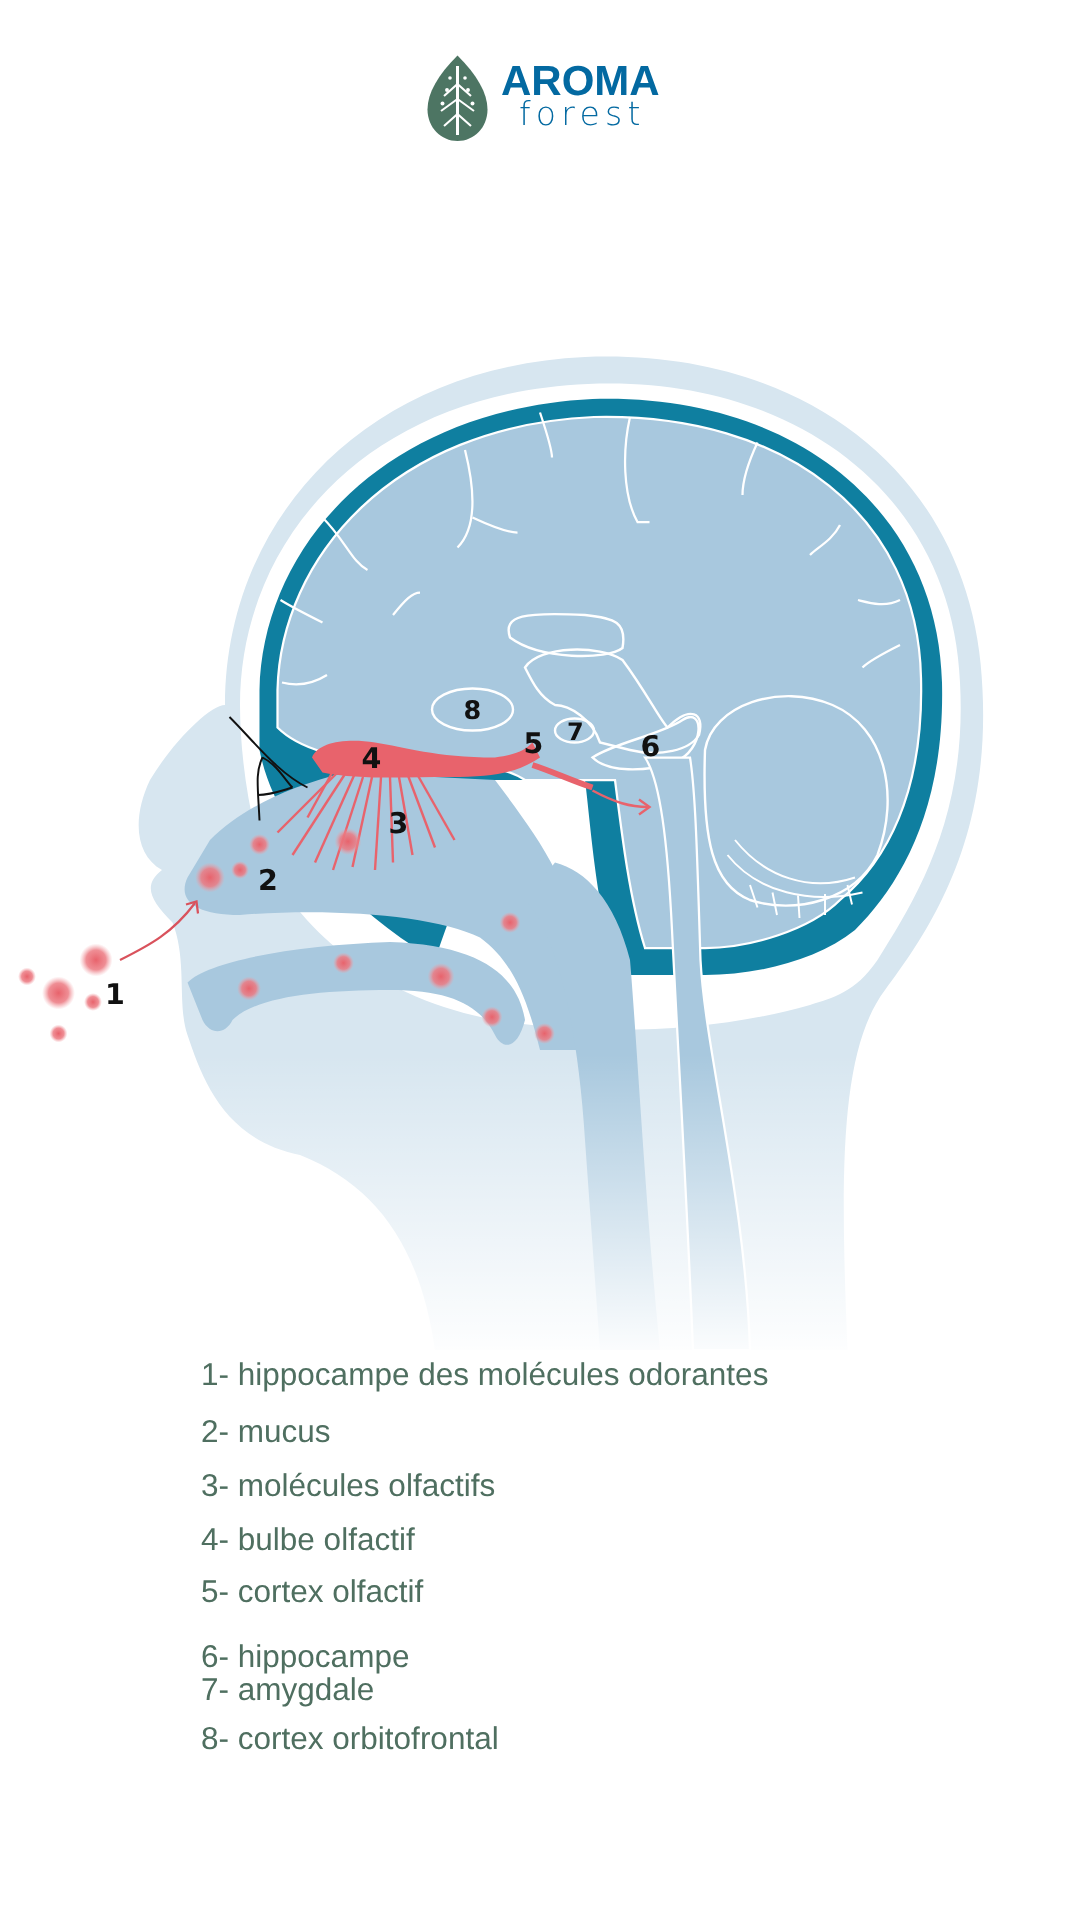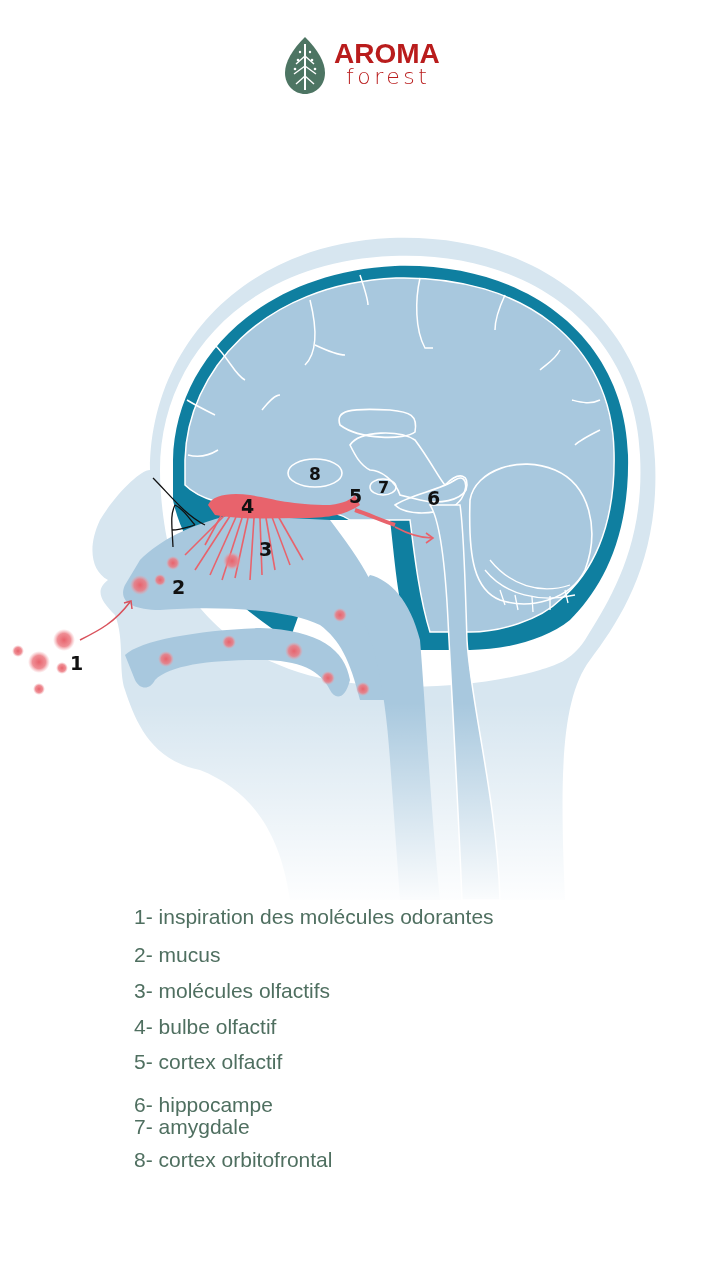--- a/index.html
+++ b/index.html
@@ -1,18 +1,18 @@
 <!DOCTYPE html>
 <html><head>
 <meta charset="utf-8">
 <style>
   html, body { margin:0; padding:0; background:#ffffff; }
   body { width:720px; height:1280px; position:relative; overflow:hidden; font-family:"Liberation Sans", sans-serif; }
   .logo { position:absolute; left:282px; top:36px; width:160px; height:62px; }
-  .logo-text { position:absolute; left:52px; top:4px; color:#b91c1c; }
+  .logo-text { position:absolute; left:52px; top:4px; color:#0369a1; }
   .logo-aroma { font-family:"Liberation Sans", sans-serif; font-weight:700; font-size:28px; letter-spacing:0px; line-height:28px; display:block; }
   .logo-forest { font-family:"DejaVu Sans", sans-serif; font-weight:300; font-size:22px; letter-spacing:3.5px; line-height:22px; display:block; margin-top:-2px; margin-left:12px; }
   .diagram { position:absolute; left:0; top:220px; width:720px; height:690px; }
   .num { position:absolute; font-family:"DejaVu Sans", sans-serif; font-weight:700; font-size:19px; color:#111; }
   .legend { position:absolute; left:134px; top:905px; color:#4f6f60; font-size:21px; font-family:"Liberation Sans", sans-serif; }
   .legend-item { position:absolute; white-space:nowrap; }
 </style>
 </head>
 <body>
 
@@ -147,21 +147,21 @@
   <span class="num" style="left:172px;top:356px">2</span>
   <span class="num" style="left:259px;top:318px">3</span>
   <span class="num" style="left:241px;top:275px">4</span>
   <span class="num" style="left:349px;top:265px">5</span>
   <span class="num" style="left:427px;top:267px">6</span>
   <span class="num" style="left:378px;top:258px;font-size:16px">7</span>
   <span class="num" style="left:309px;top:244px;font-size:17px">8</span>
 </div>
 
 <div class="legend">
-  <div class="legend-item" style="top:0px"><span>1-</span> <span>inspiration des molécules odorantes</span></div>
+  <div class="legend-item" style="top:0px"><span>1-</span> <span>hippocampe des molécules odorantes</span></div>
   <div class="legend-item" style="top:38px"><span>2-</span> <span>mucus</span></div>
   <div class="legend-item" style="top:74px"><span>3-</span> <span>molécules olfactifs</span></div>
   <div class="legend-item" style="top:110px"><span>4-</span> <span>bulbe olfactif</span></div>
   <div class="legend-item" style="top:145px"><span>5-</span> <span>cortex olfactif</span></div>
   <div class="legend-item" style="top:188px"><span>6-</span> <span>hippocampe</span></div>
   <div class="legend-item" style="top:210px"><span>7-</span> <span>amygdale</span></div>
   <div class="legend-item" style="top:243px"><span>8-</span> <span>cortex orbitofrontal</span></div>
 </div>
 
 </body></html>

